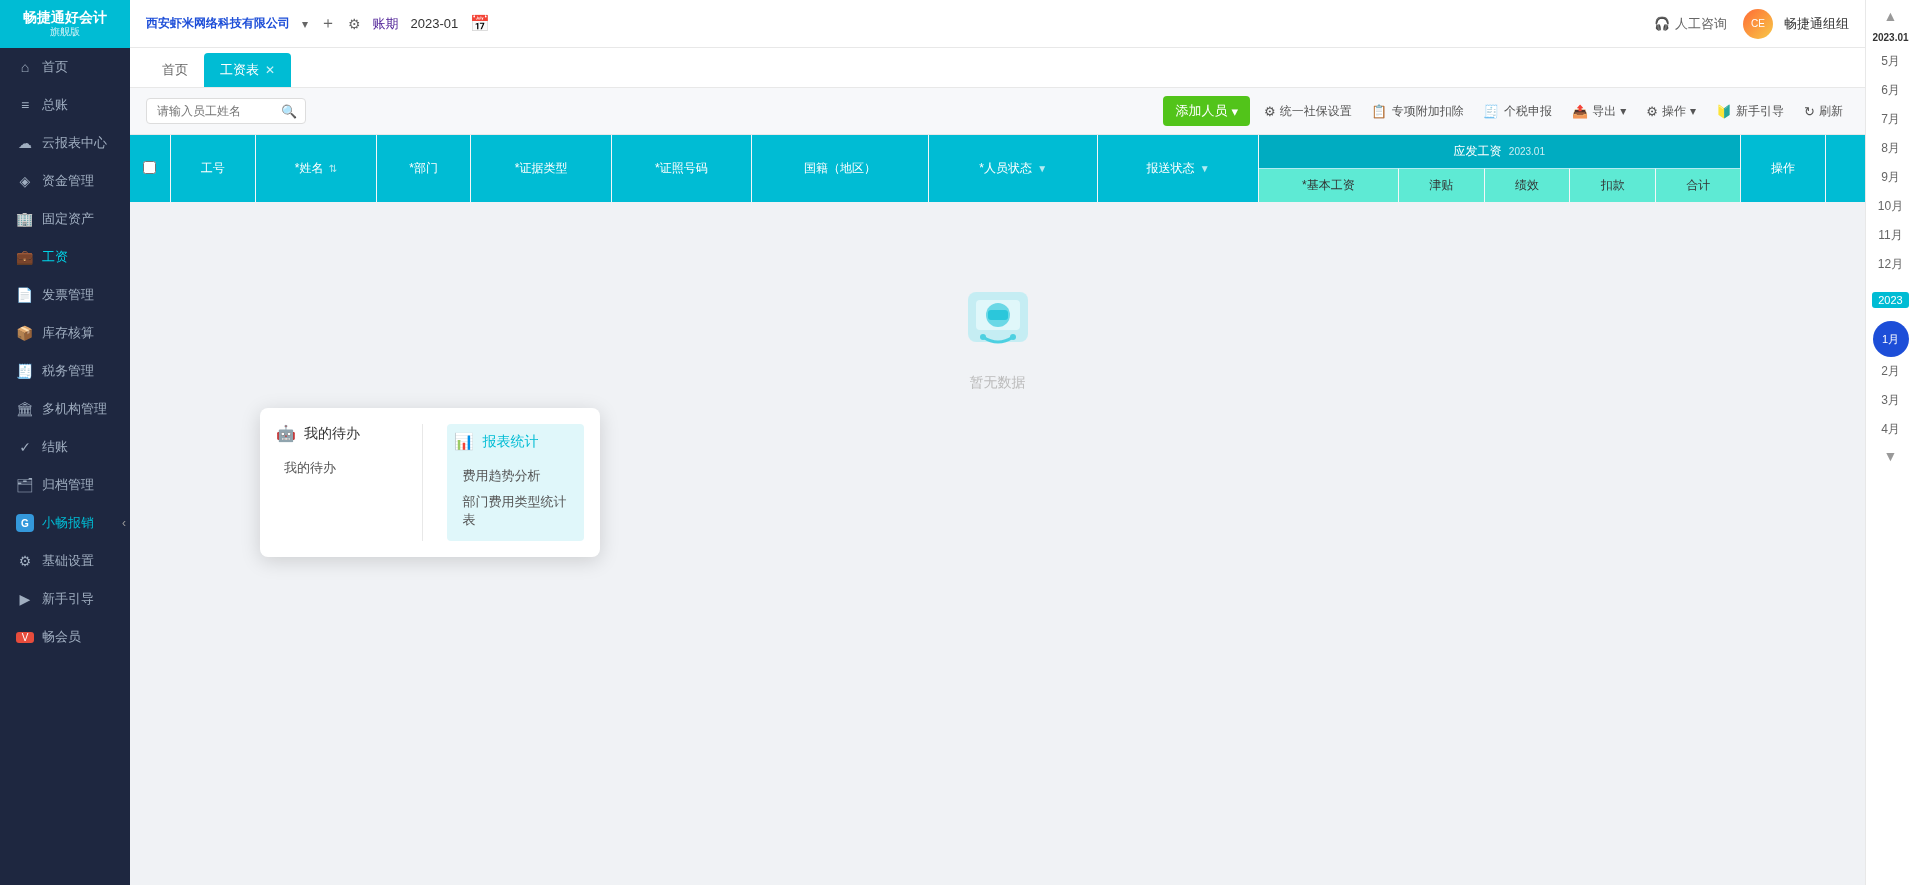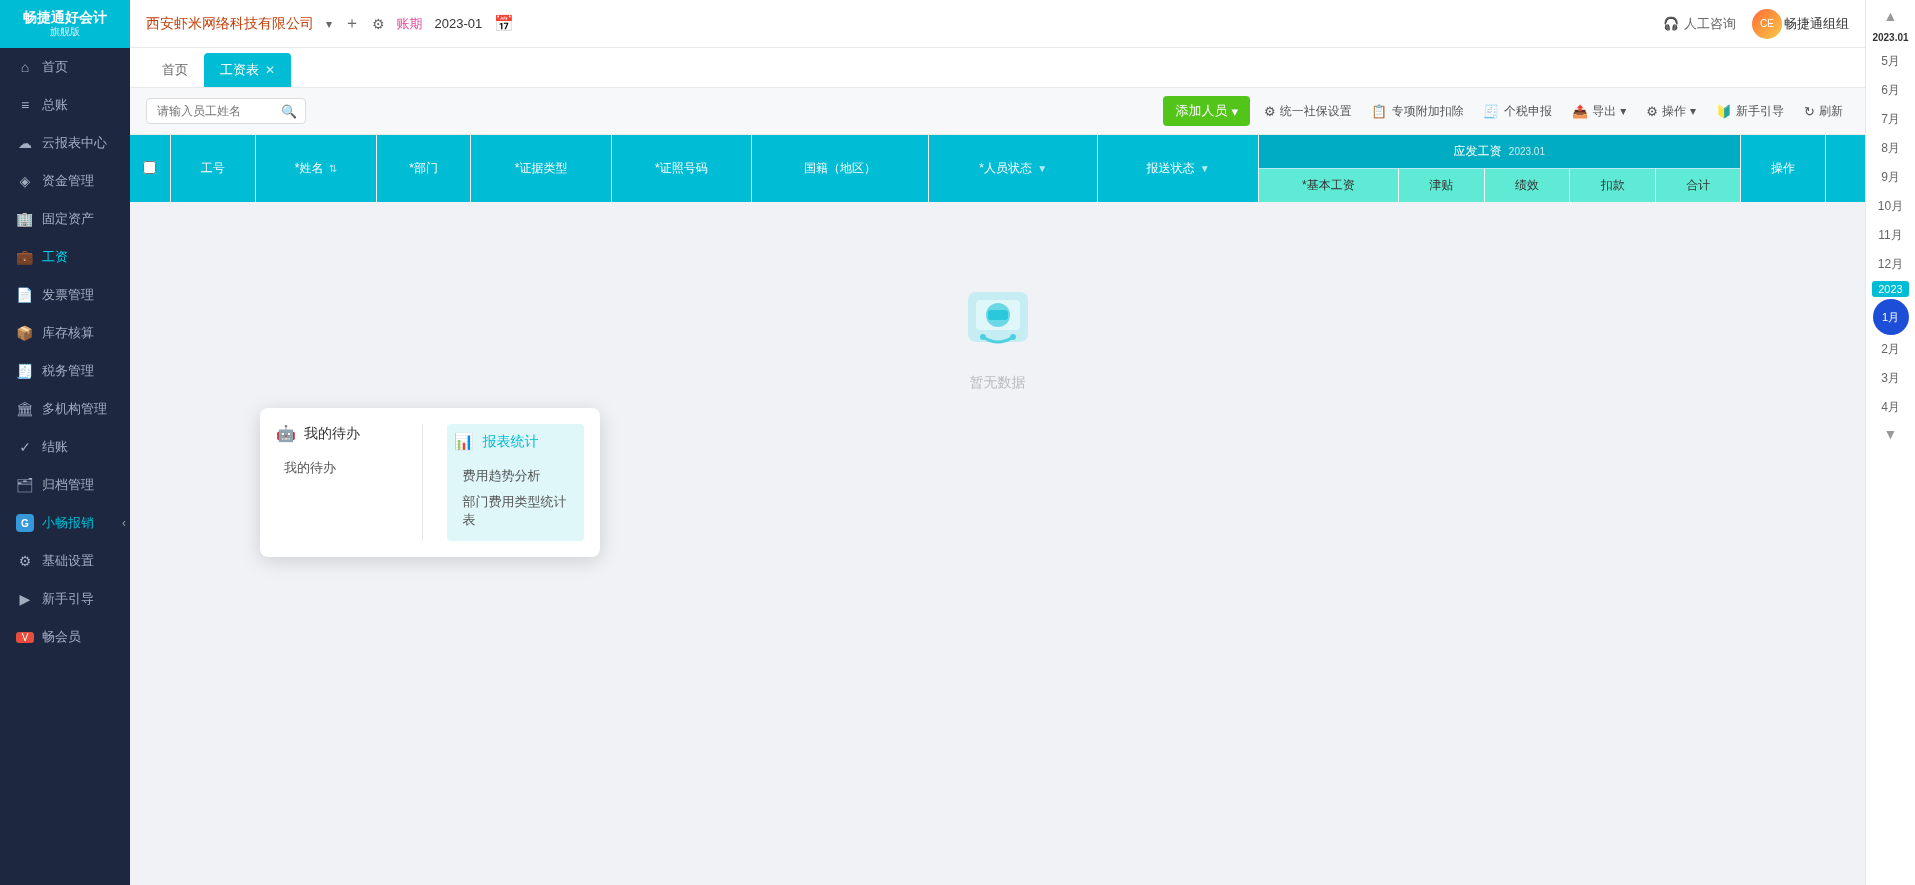--- a/index.html
+++ b/index.html
@@ -60,52 +60,52 @@
       background: white;
       height: 48px;
       display: flex;
       align-items: center;
       padding: 0 16px;
       border-bottom: 1px solid #e8e8e8;
       gap: 12px;
       flex-shrink: 0;
     }
     .company-name {
-      font-size: 14px;
-      color: #c2410c;
-      font-weight: 400;
+      font-size: 12px;
+      color: #1d4ed8;
+      font-weight: 700;
     }
     .company-dropdown {
       color: #666;
       font-size: 12px;
       cursor: pointer;
     }
     .add-icon { color: #666; cursor: pointer; font-size: 16px; }
     .settings-icon { color: #666; cursor: pointer; font-size: 14px; }
-    .period-label { color: #ec4899; font-size: 13px; }
+    .period-label { color: #4c1d95; font-size: 13px; }
     .period-value { color: #333; font-size: 13px; font-weight: 500; }
     .calendar-icon { color: #666; cursor: pointer; }
     .header-right {
       margin-left: auto;
       display: flex;
       align-items: center;
       gap: 16px;
     }
     .support-btn {
       display: flex;
       align-items: center;
       gap: 4px;
       color: #666;
       font-size: 13px;
       cursor: pointer;
     }
     .user-info {
       display: flex;
       align-items: center;
-      gap: 2px;
+      gap: 11px;
       cursor: pointer;
     }
     .user-avatar {
       width: 30px;
       height: 30px;
       border-radius: 50%;
       background: linear-gradient(135deg, #ff6b35, #f7c948);
       display: flex;
       align-items: center;
       justify-content: center;
@@ -658,21 +658,21 @@
     <span>2023.01</span>
   </div>
   <div class="month-item"><span>5月</span></div>
   <div class="month-item"><span>6月</span></div>
   <div class="month-item"><span>7月</span></div>
   <div class="month-item"><span>8月</span></div>
   <div class="month-item"><span>9月</span></div>
   <div class="month-item"><span>10月</span></div>
   <div class="month-item"><span>11月</span></div>
   <div class="month-item"><span>12月</span></div>
-  <div style="background:#00bcd4; color:white; font-size:11px; padding:2px 6px; border-radius:3px; margin:2px 0;">
+  <div style="background:#00bcd4; color:white; font-size:11px; padding:2px 6px; border-radius:3px; margin:13px 0;">
     <span>2023</span>
   </div>
   <div class="month-item active">
       <span>1月</span>
     </div>
   <div class="month-item"><span>2月</span></div>
   <div class="month-item"><span>3月</span></div>
   <div class="month-item"><span>4月</span></div>
   <span class="nav-arrow">▼</span>
 </div>

